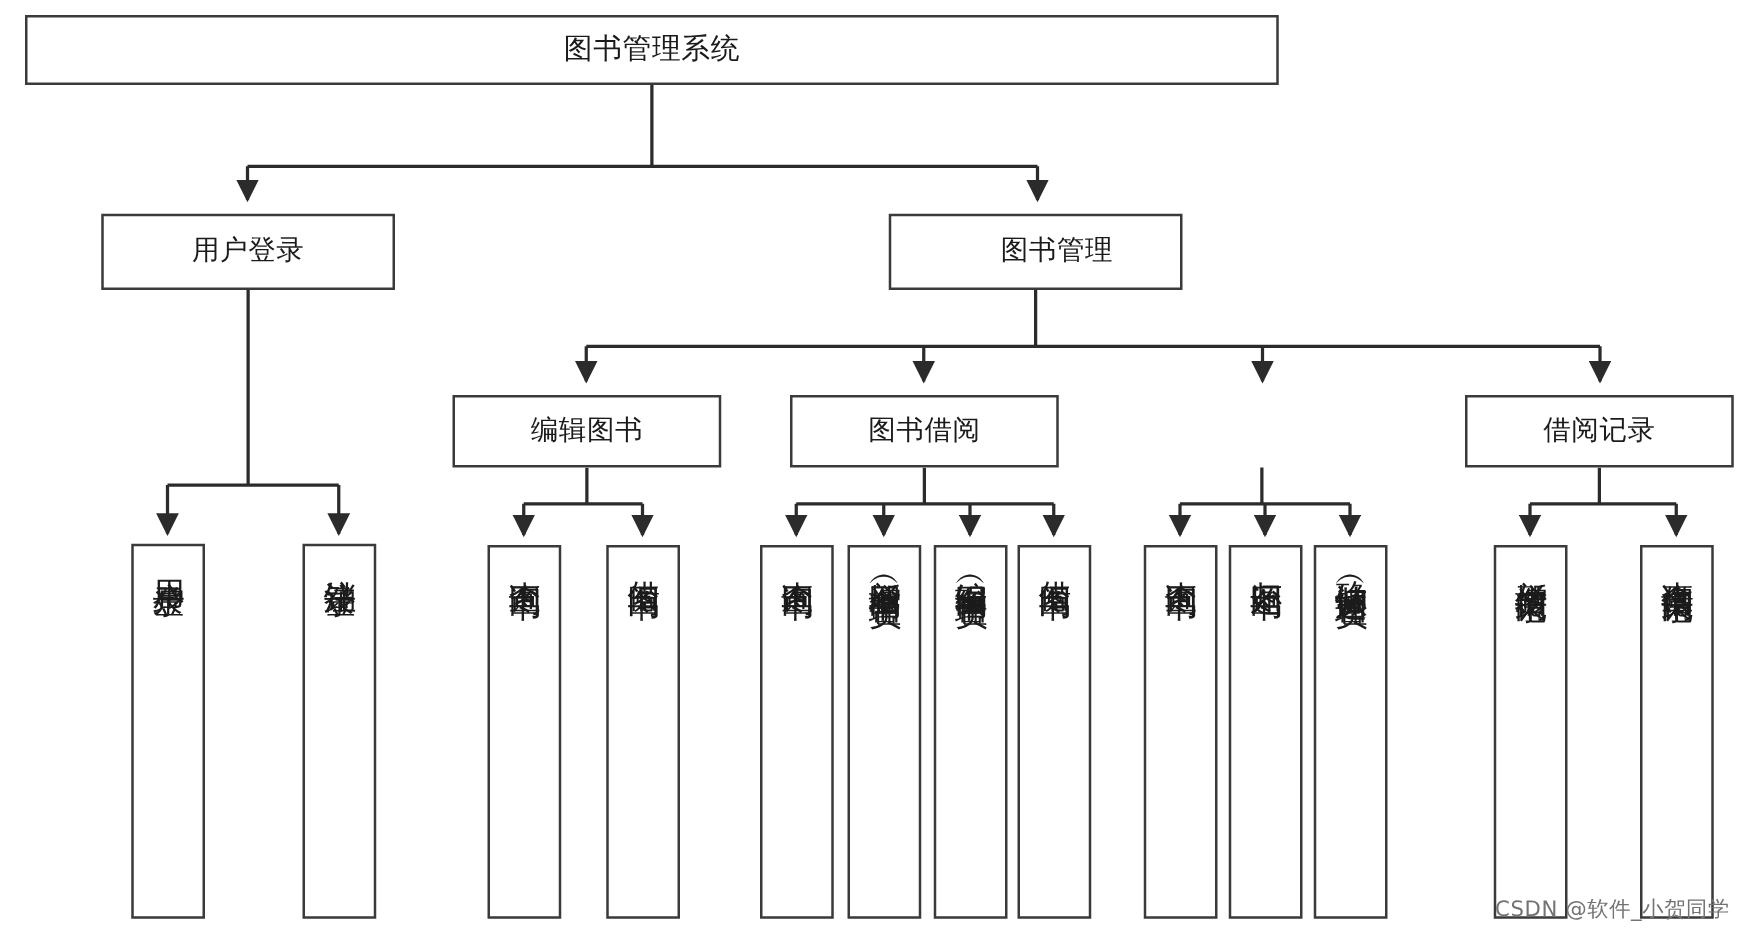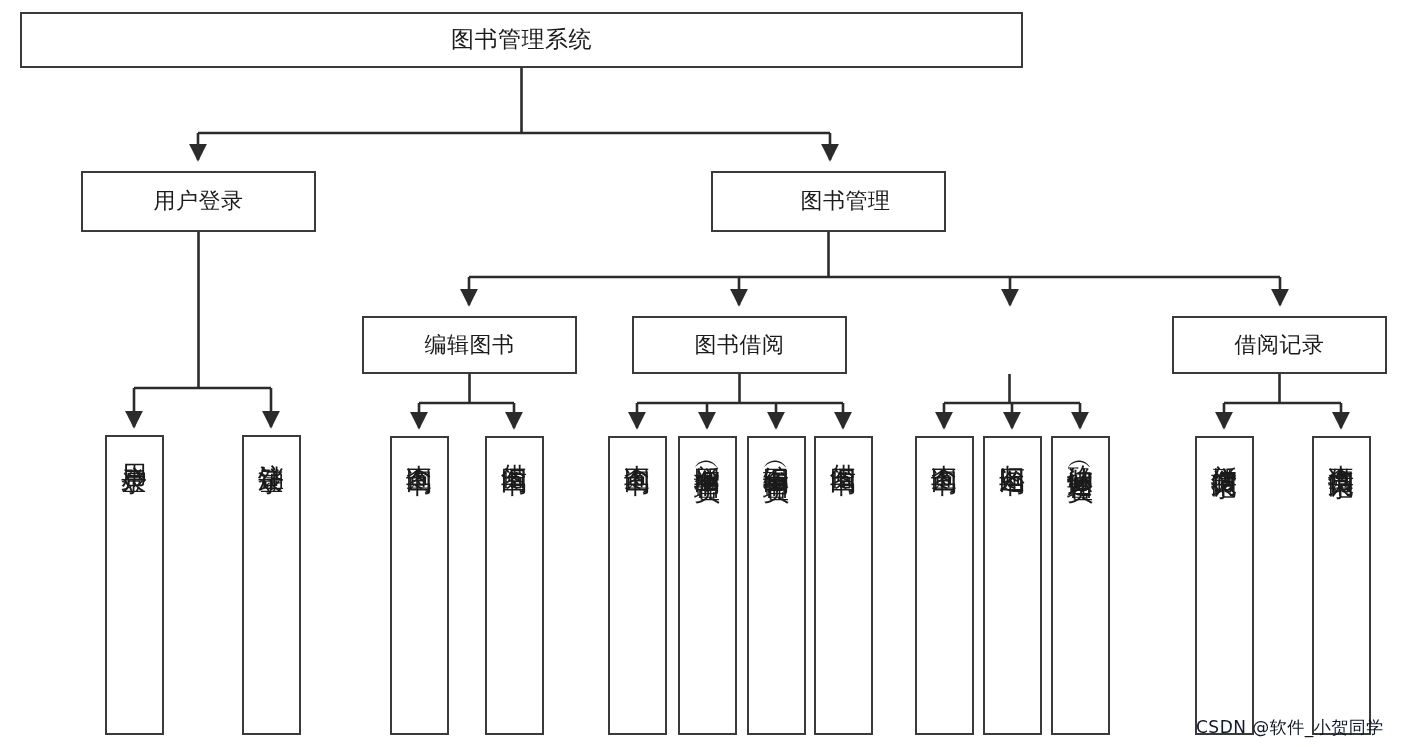--- a/index.html
+++ b/index.html
@@ -41,21 +41,21 @@
     text-orientation:upright;
     font-size:26px;
     line-height:1.0;
     letter-spacing:2px;
     white-space:nowrap;
   }
 
   .watermark{
     position:absolute;
     font-size:17px;
-    color:#0f172a;
+    color:#737373;
     white-space:nowrap;
     pointer-events:none;
     letter-spacing:0.5px;
   }
 </style>
 </head>
 <body>
 
 <div id="stage">
 

